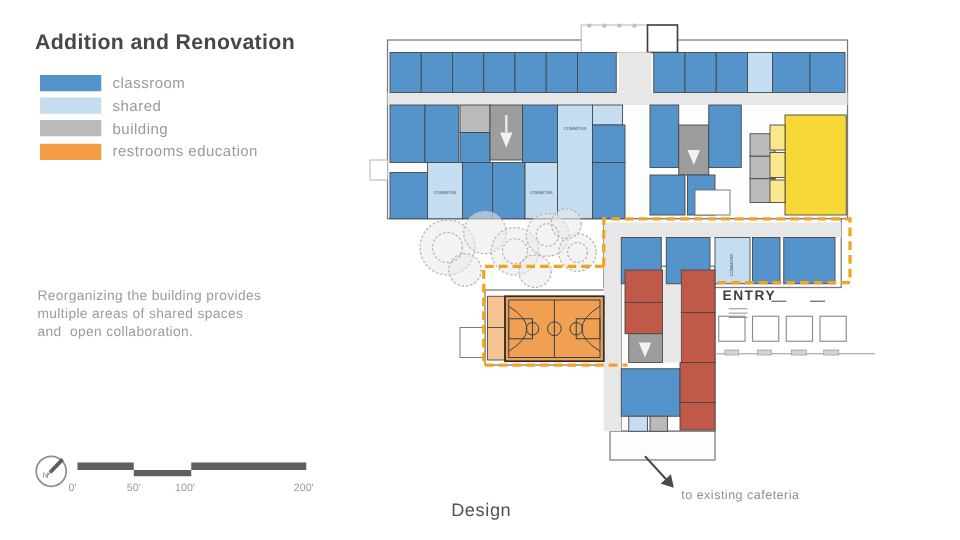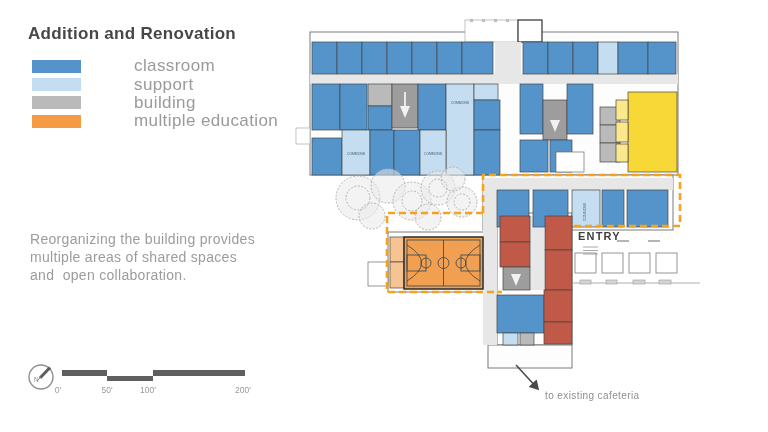--- a/index.html
+++ b/index.html
@@ -3,50 +3,50 @@
 <meta charset="utf-8">
 <style>
   html,body{margin:0;padding:0;background:#fff;}
   .slide{position:relative;width:736px;height:432px;background:#ffffff;overflow:hidden;
          font-family:"Liberation Sans",sans-serif;}
   .title{position:absolute;left:28px;top:24px;font-size:17px;font-weight:700;color:#474747;
          letter-spacing:.3px;margin:0;}
   .legend{position:absolute;left:32px;top:57px;}
   .legend-row{display:flex;align-items:center;height:18.4px;}
   .legend-swatch{width:49px;height:13px;margin-right:9px;flex:0 0 auto;}
-  .legend-label{font-size:17px;color:#9a9a9a;letter-spacing:.4px;white-space:nowrap;margin-left:44px;}
+  .legend-label{font-size:12px;color:#9a9a9a;letter-spacing:.4px;white-space:nowrap;}
   .description{position:absolute;left:30px;top:230px;width:268px;margin:0;
-         font-size:14px;line-height:1.3;color:#9c9c9c;letter-spacing:.3px;white-space:pre-wrap;}
+         font-size:11px;line-height:1.3;color:#9c9c9c;letter-spacing:.3px;white-space:pre-wrap;}
   .design-caption{position:absolute;left:330px;top:401px;width:110px;text-align:center;
          font-size:14.5px;color:#515151;letter-spacing:.5px;}
   svg.overlay{position:absolute;left:0;top:0;}
 </style>
 </head>
 <body>
 
 <div class="slide">
 
   <h1 class="title">Addition and Renovation</h1>
 
   <div class="legend" id="legend">
       <div class="legend-row">
         <span class="legend-swatch" style="background: rgb(84, 148, 203);"></span>
         <span class="legend-label">classroom</span>
       </div>
       <div class="legend-row">
         <span class="legend-swatch" style="background: rgb(197, 221, 240);"></span>
-        <span class="legend-label">support</span>
+        <span class="legend-label">shared</span>
       </div>
       <div class="legend-row">
         <span class="legend-swatch" style="background: rgb(186, 186, 186);"></span>
         <span class="legend-label">building</span>
       </div>
       <div class="legend-row">
         <span class="legend-swatch" style="background: rgb(244, 155, 68);"></span>
-        <span class="legend-label">multiple education</span>
+        <span class="legend-label">restrooms education</span>
       </div>
     </div>
 
   <p class="description">Reorganizing the building provides
 multiple areas of shared spaces
 and  open collaboration.</p>
 
   <svg class="overlay" width="768" height="432" viewBox="0 0 768 432">
 
     <g id="plan-rooms">
@@ -224,14 +224,15 @@
       <rect x="62" y="370" width="45" height="6" fill="#5f5f5f"></rect>
       <rect x="107" y="376" width="46" height="5" fill="#5f5f5f"></rect>
       <rect x="153" y="370" width="92" height="6" fill="#5f5f5f"></rect>
       <text x="58" y="393" font-size="8.5" fill="#9a9a9a" text-anchor="middle">0'</text>
       <text x="107" y="393" font-size="8.5" fill="#9a9a9a" text-anchor="middle">50'</text>
       <text x="148" y="393" font-size="8.5" fill="#9a9a9a" text-anchor="middle">100'</text>
       <text x="243" y="393" font-size="8.5" fill="#9a9a9a" text-anchor="middle">200'</text>
     </g>
   </svg>
 
+  <div class="design-caption">Design</div>
 
 </div>
 
 </body></html>

